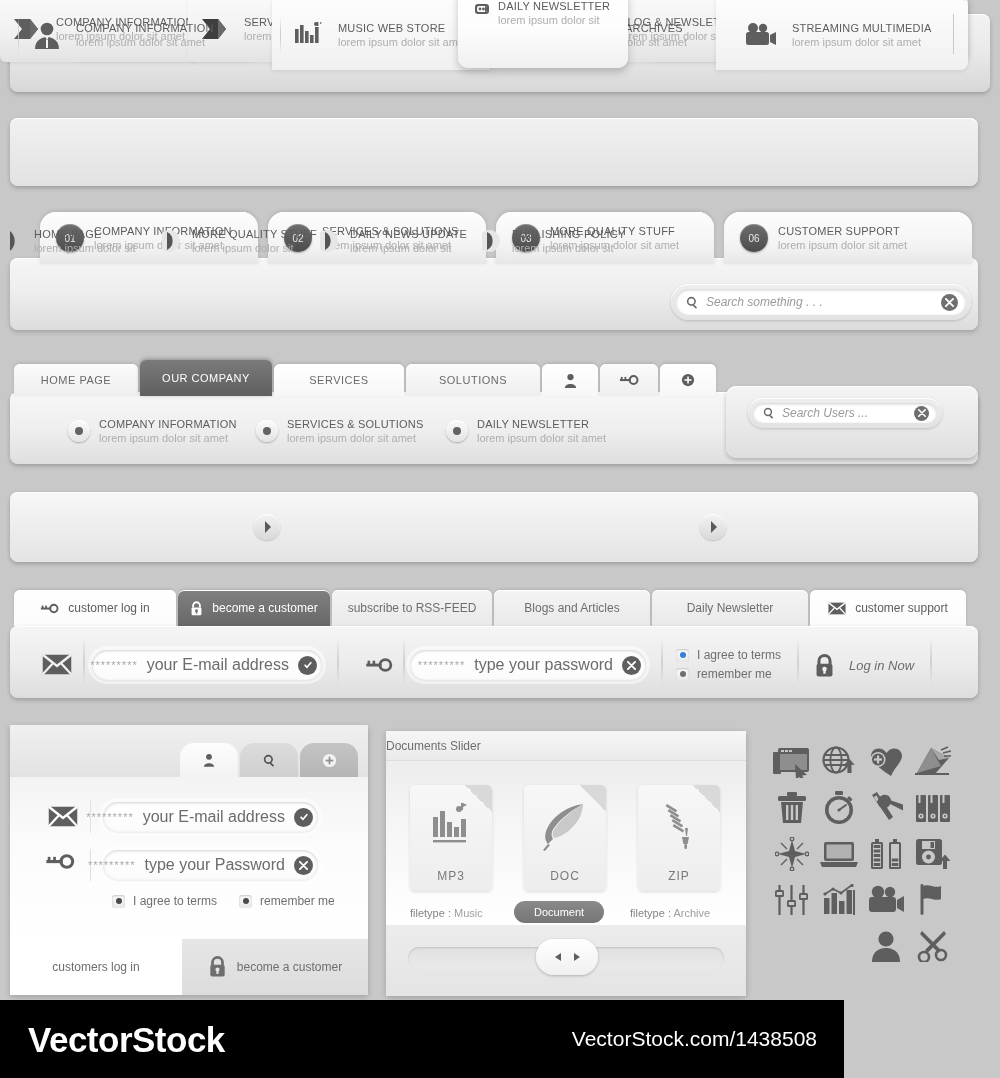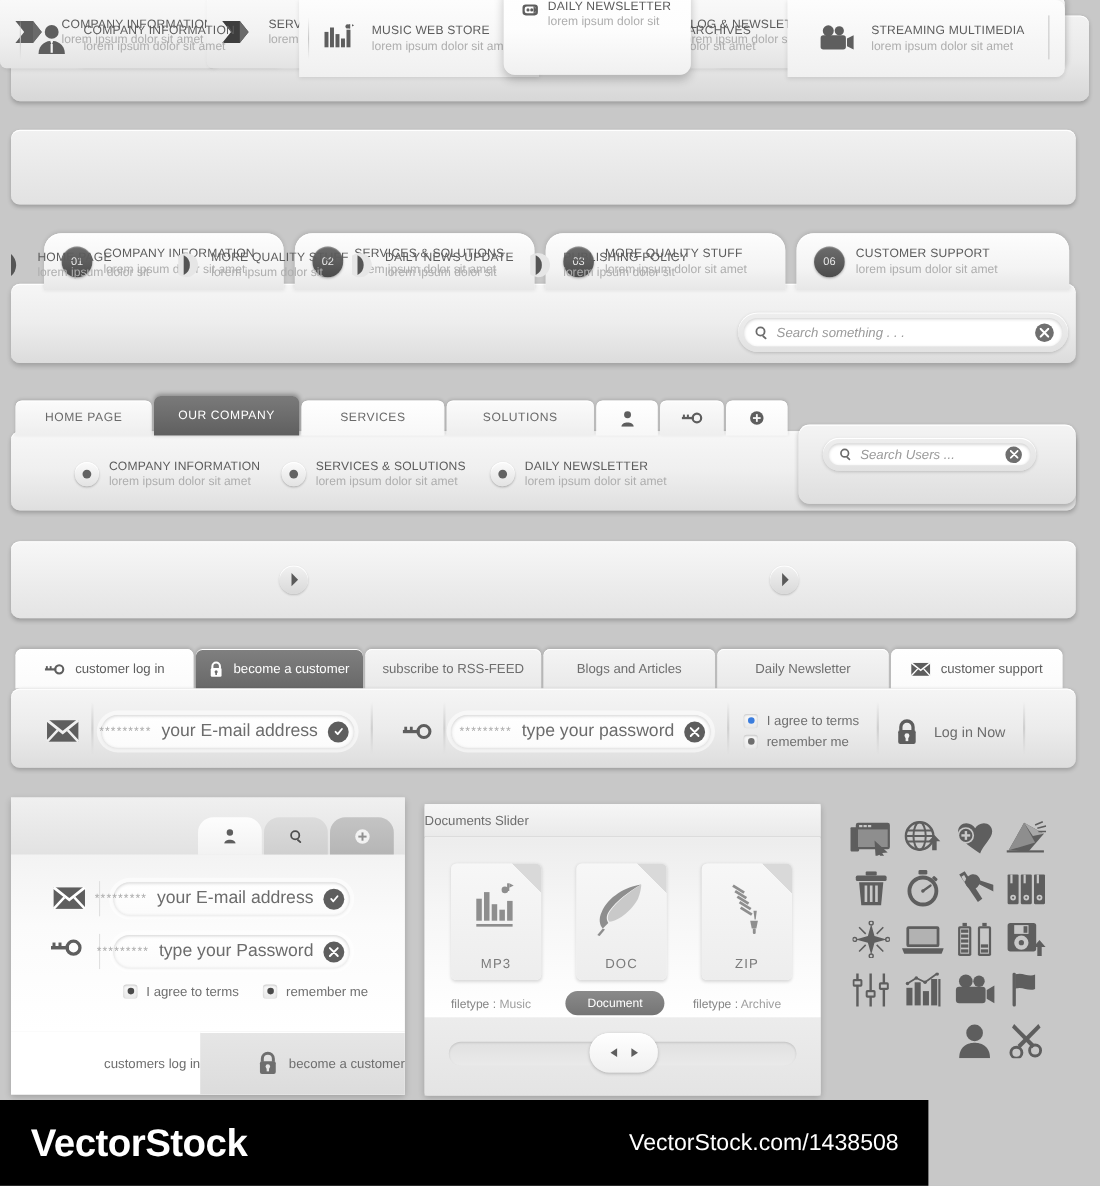--- a/index.html
+++ b/index.html
@@ -170,21 +170,21 @@
                   background:linear-gradient(to bottom,#f0f0f0,#e2e2e2); }
   .ptab { position:absolute; top:18px; height:34px; width:58px;
           border-radius:14px 14px 0 0;
           display:flex; align-items:center; justify-content:center; }
   .ptab.t1 { background:linear-gradient(to bottom,#fdfdfd,#f2f2f2); }
   .ptab.t2 { background:linear-gradient(to bottom,#dcdcdc,#cfcfcf); }
   .ptab.t3 { background:linear-gradient(to bottom,#c4c4c4,#b5b5b5); }
   #panelL .body { position:absolute; left:0; top:52px; width:358px; height:161px; background:#fff;
                   background:linear-gradient(to bottom,#f3f3f3 0%,#fbfbfb 40%,#ffffff 100%); }
   #panelL .foot { position:absolute; left:0; top:213px; width:358px; height:57px; background:#ffffff; }
-  .ftab { position:absolute; top:213px; height:57px; display:flex; align-items:center; justify-content:flex-end; gap:10px;
+  .ftab { position:absolute; top:213px; height:57px; display:flex; align-items:center; justify-content:center; gap:10px;
           font-size:12px; color:#6e6e6e; }
   .ftab.grey { background:linear-gradient(to bottom,#e6e6e6,#dcdcdc); box-shadow:inset 0 1px 0 #fff; }
 
   
   #panelD { position:absolute; left:386px; top:731px; width:360px; height:265px;
             background:#f0f0f0; box-shadow:0 2px 6px rgba(0,0,0,.2); border-radius:3px; }
   #panelD .dhead { height:30px; background:linear-gradient(to bottom,#f6f6f6,#eaeaea);
                    border-bottom:1px solid #dcdcdc; display:flex; align-items:center; 
                    font-size:12px; color:#6e6e6e; }
   #panelD .dbody { position:absolute; left:0; top:31px; width:360px; height:163px;
@@ -727,21 +727,21 @@
     </div>
     <div class="chkrow">
       <span class="minibox">
           <i style="background:#6e6e6e"></i>
         </span>
       <span>remember me</span>
     </div>
   </div>
 
   <span class="grpdiv" style="left:797px;top:638px;"></span>
-  <div style="position:absolute;left:804px;top:644px;width:120px;height:42px;display:flex;align-items:center;gap:14px;padding-left:10px;">
+  <div style="position:absolute;left:804px;top:644px;width:120px;height:42px;display:flex;align-items:center;gap:14px;padding-left:10px;font-style:italic;">
     <span>
       <svg width="21" height="25" viewBox="0 0 14 16">
           <path d="M3.3 7 V5 a3.7 3.7 0 0 1 7.4 0 V7" fill="none" stroke="#5e5e5e" stroke-width="2"></path>
           <rect class="dk" x="1.7" y="6.8" width="10.6" height="8.5" rx="1.3"></rect>
           <circle cx="7" cy="10.3" r="1.5" fill="#f0f0f0"></circle>
           <rect x="6.2" y="10.5" width="1.6" height="3" fill="#f0f0f0"></rect>
         </svg>
     </span>
     <span style="font-size:13px;color:#6c6c6c;">Log in Now</span>
   </div>

